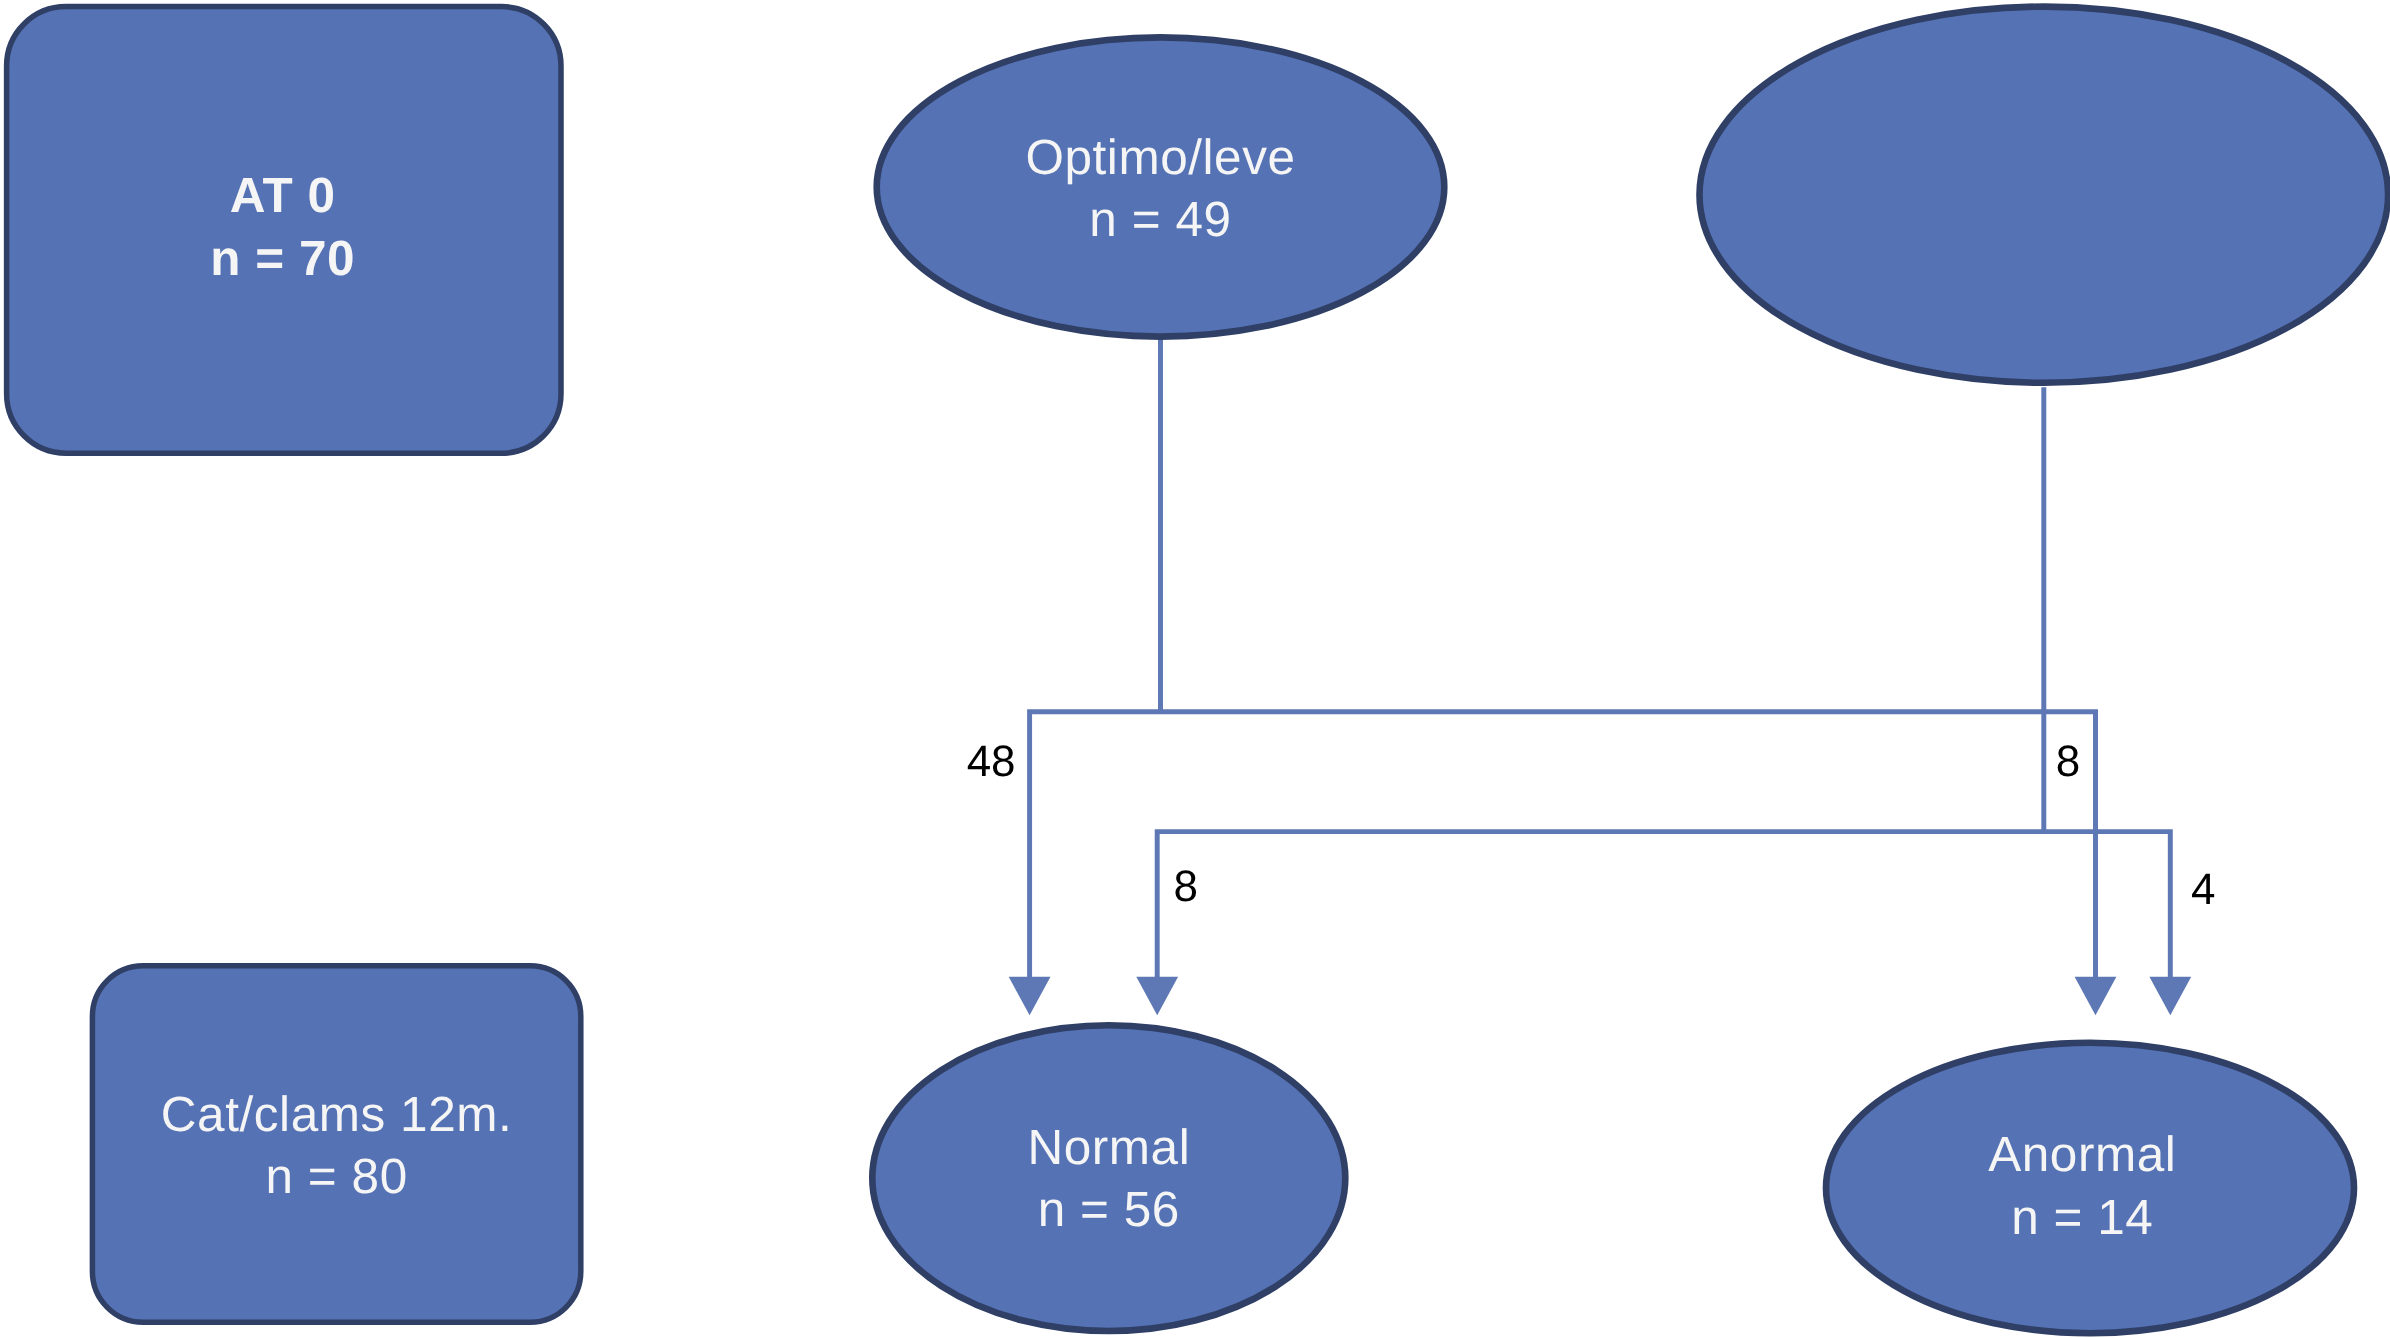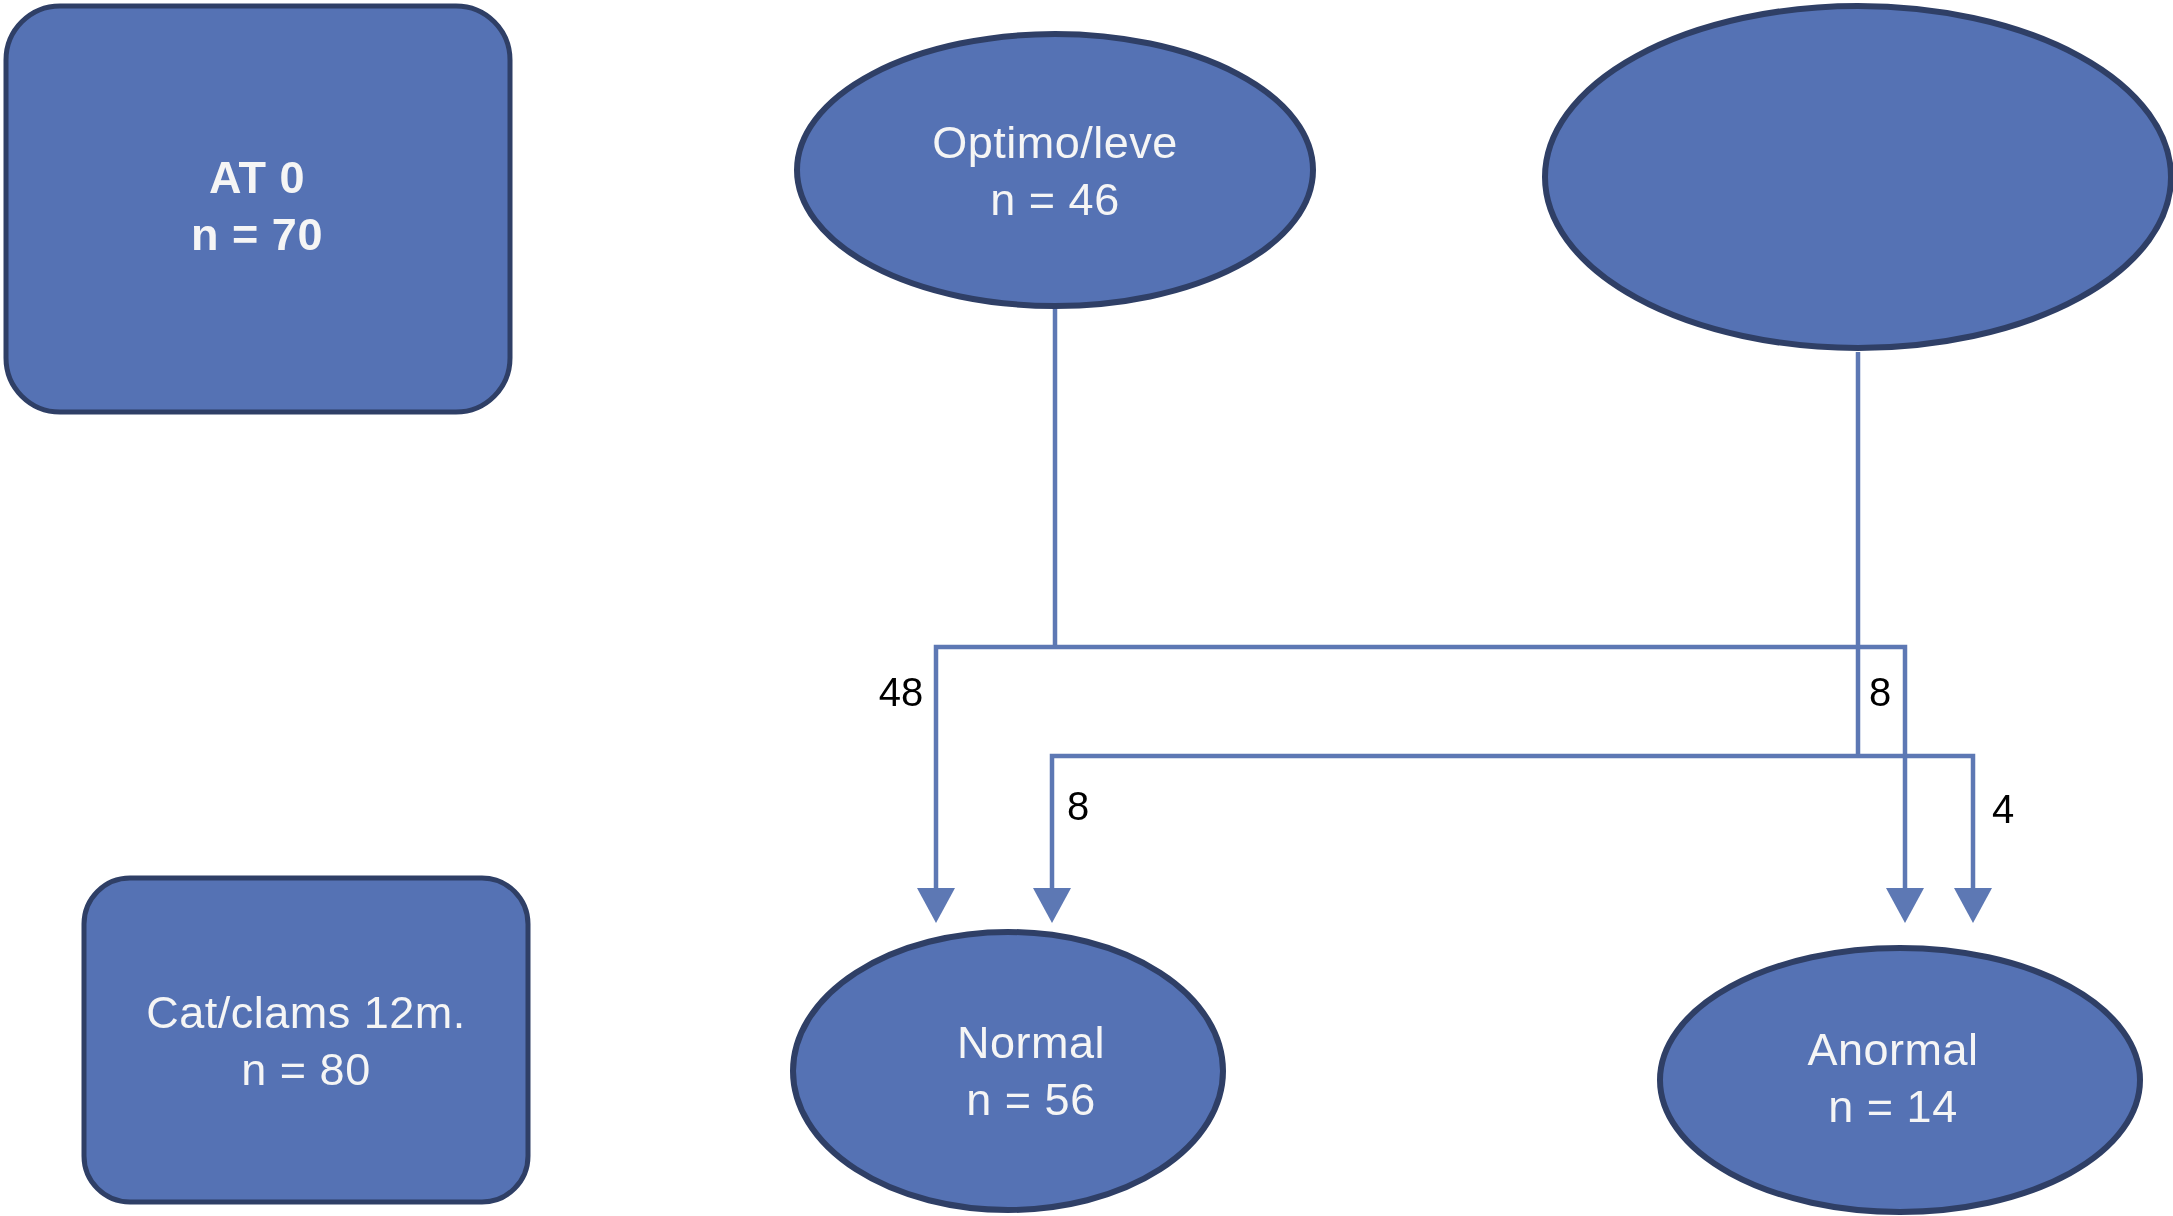--- a/index.html
+++ b/index.html
@@ -54,24 +54,24 @@
     <rect class="shape" x="84" y="878" width="444" height="324" rx="46" ry="46" stroke-width="5"></rect>
     <ellipse class="shape" cx="1055" cy="170" rx="258" ry="136" stroke-width="6"></ellipse>
     <ellipse class="shape" cx="1858" cy="177" rx="313" ry="171" stroke-width="6"></ellipse>
     <ellipse class="shape" cx="1008" cy="1071" rx="215" ry="139" stroke-width="6"></ellipse>
     <ellipse class="shape" cx="1900" cy="1080" rx="240" ry="132" stroke-width="6"></ellipse>
   </svg>
 
   <div class="node-label" style="left:257px; top:206px;font-weight:bold;">AT 0
 n = 70</div>
   <div class="node-label" style="left:1055px; top:171px;">Optimo/leve
-n = 46</div>
+n = 49</div>
   <div class="node-label" style="left:306px; top:1041px;">Cat/clams 12m.
 n = 80</div>
-  <div class="node-label" style="left:1008px; top:1071px;margin-left:23px;">Normal
+  <div class="node-label" style="left:1008px; top:1071px;">Normal
 n = 56</div>
   <div class="node-label" style="left:1893px; top:1078px;">Anormal
 n = 14</div>
 
   <div class="edge-label" style="left:901px; top:692px;">48</div>
   <div class="edge-label" style="left:1880px; top:692px;">8</div>
   <div class="edge-label" style="left:1078px; top:806px;">8</div>
   <div class="edge-label" style="left:2003px; top:809px;">4</div>
 
 </div>

